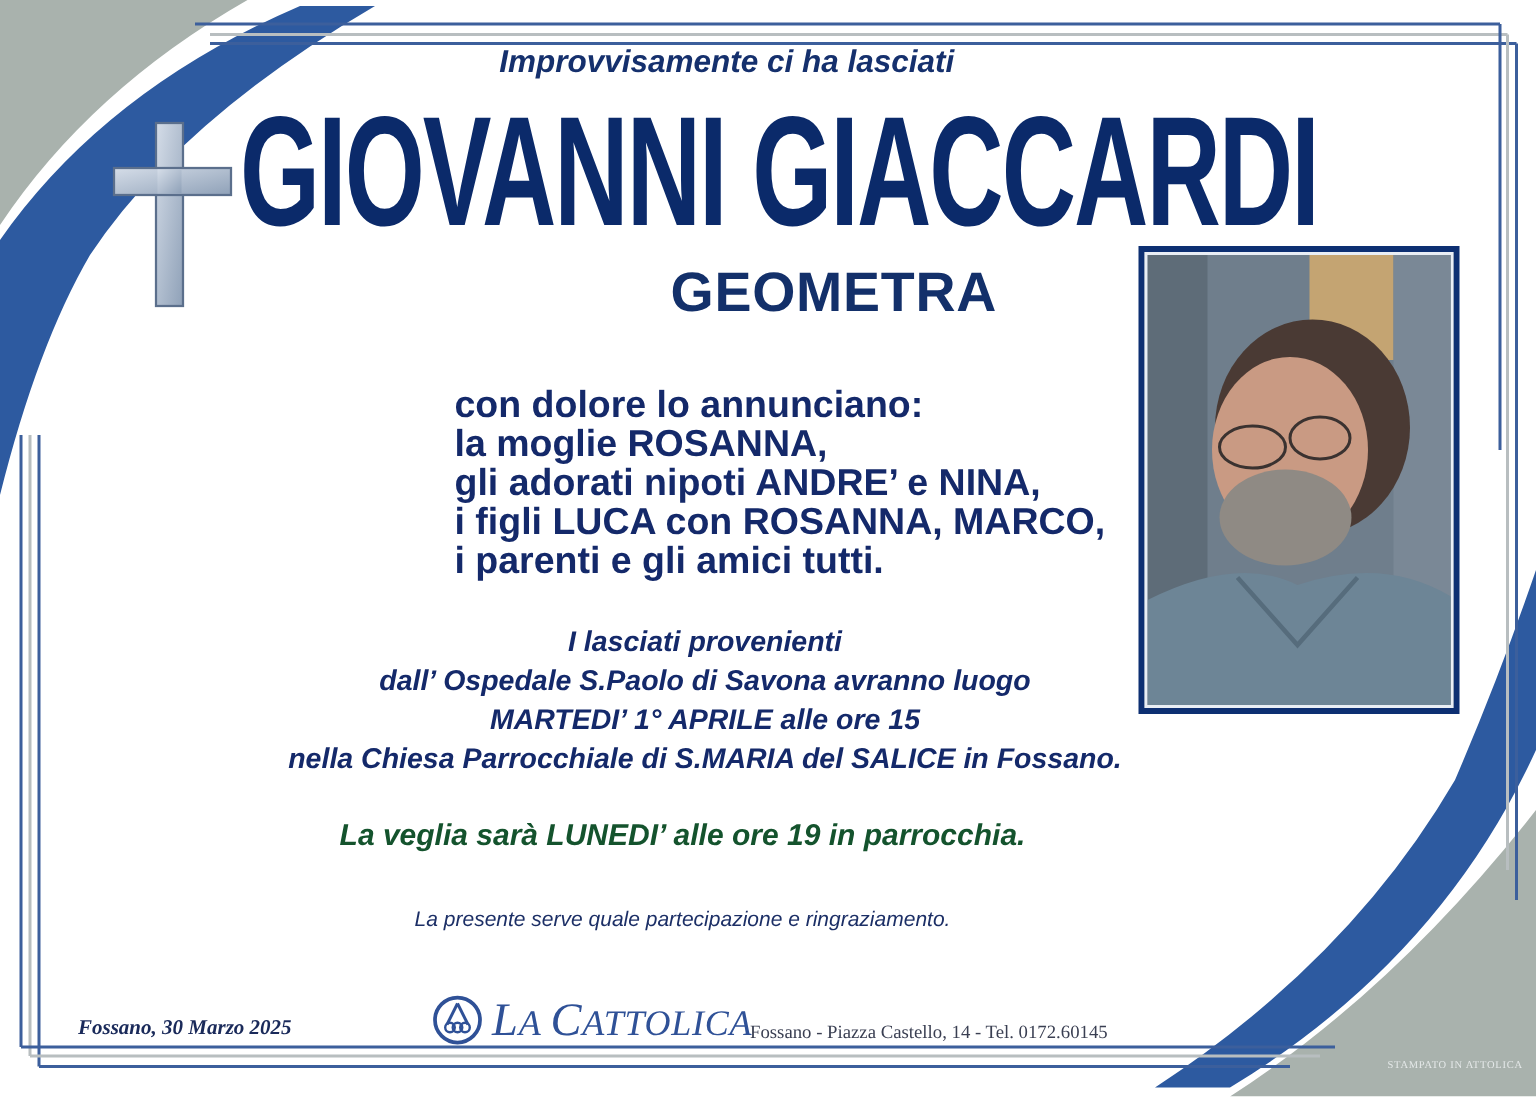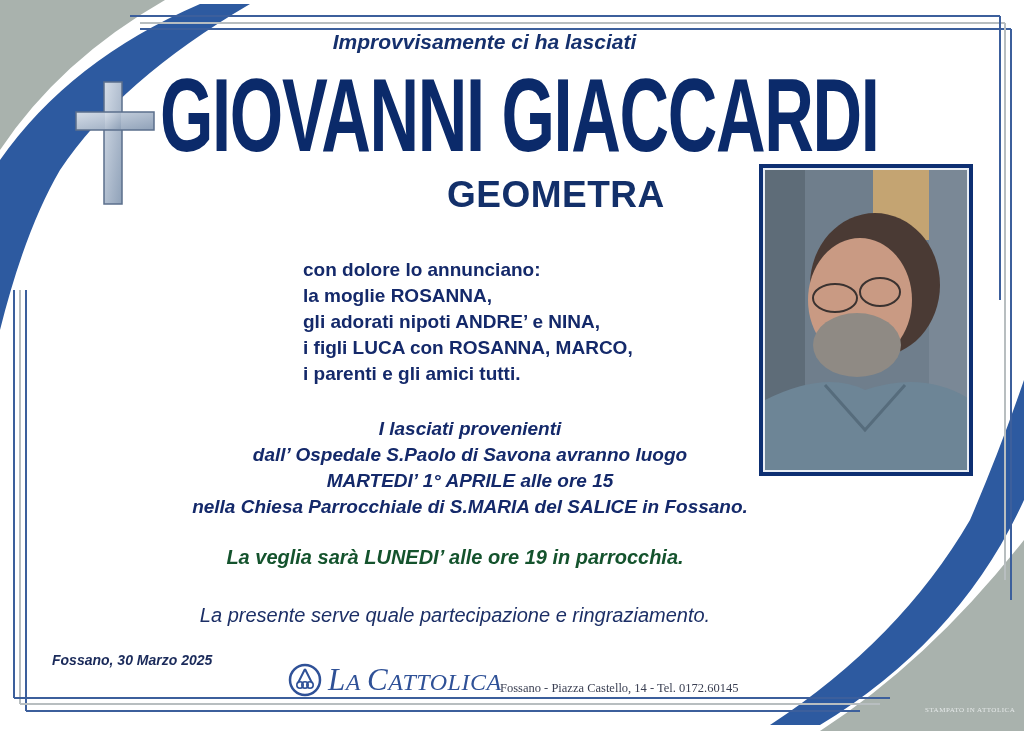--- a/index.html
+++ b/index.html
@@ -2,26 +2,26 @@
 <html><head>
 <meta charset="utf-8">
 <style>
   html, body { margin:0; padding:0; }
   body { width:1024px; height:731px; position:relative; overflow:hidden; background:#ffffff; font-family:"Liberation Sans", sans-serif; }
   .layer { position:absolute; left:0; top:0; width:1024px; height:731px; }
   .abs { position:absolute; }
   .top-tagline { left:0; width:969px; top:30px; text-align:center; box-sizing:border-box; font-style:italic; font-weight:bold; font-size:21px; color:#15306d; }
   .name { left:160px; top:63px; width:840px; font-family:"Liberation Sans", sans-serif; font-weight:bold; font-size:104px; line-height:104px; color:#0b2a6a; letter-spacing:-2px; transform:scaleX(0.66); transform-origin:left top; white-space:nowrap; }
   .profession { left:447px; top:174px; font-weight:bold; font-size:37px; color:#13306a; letter-spacing:0.5px; }
-  .family { left:303px; top:257px; font-weight:bold; font-size:19px; line-height:26px; color:#14296a; }
+  .family { left:303px; top:257px; font-weight:bold; font-size:25px; line-height:26px; color:#14296a; }
   .family div { white-space:nowrap; }
   .funeral { left:100px; top:416px; width:740px; text-align:center; font-style:italic; font-weight:bold; font-size:19px; line-height:26px; color:#14296a; }
   .vigil { left:100px; top:546px; width:710px; text-align:center; font-style:italic; font-weight:bold; font-size:20px; color:#14532d; }
-  .thanks { left:100px; top:604px; width:710px; text-align:center; font-style:italic; font-size:20px; color:#1c2f66; }
-  .dateline { left:52px; top:652px; font-family:Liberation Sans, sans-serif; font-style:italic; font-weight:bold; font-size:14px; color:#1a2a5a; }
+  .thanks { left:100px; top:604px; width:710px; text-align:center; font-style:italic; font-size:14px; color:#1c2f66; }
+  .dateline { left:52px; top:678px; font-family:Liberation Serif, serif; font-style:italic; font-weight:bold; font-size:14px; color:#1a2a5a; }
   .logo { left:288px; top:662px; display:flex; align-items:center; }
   .logo-text { font-family:"Liberation Serif", serif; font-style:italic; font-size:31px; color:#2f5197; margin-left:6px; letter-spacing:0.5px; }
   .logo-text .sc { font-size:24px; }
   .address { left:500px; top:681px; font-family:"Liberation Serif", serif; font-size:12.5px; color:#3a3f52; }
   .printed { left:925px; top:706px; font-family:"Liberation Serif", serif; font-size:7px; letter-spacing:0.5px; color:#e4e8e8; }
   .photo-frame { left:759px; top:164px; width:214px; height:312px; background:#0d2f72; box-sizing:border-box; padding:4px; }
   .photo-inner { width:100%; height:100%; border:2px solid #e9eef5; box-sizing:border-box; background:#7b8a96; position:relative; overflow:hidden; }
 </style>
 </head>
 <body>

